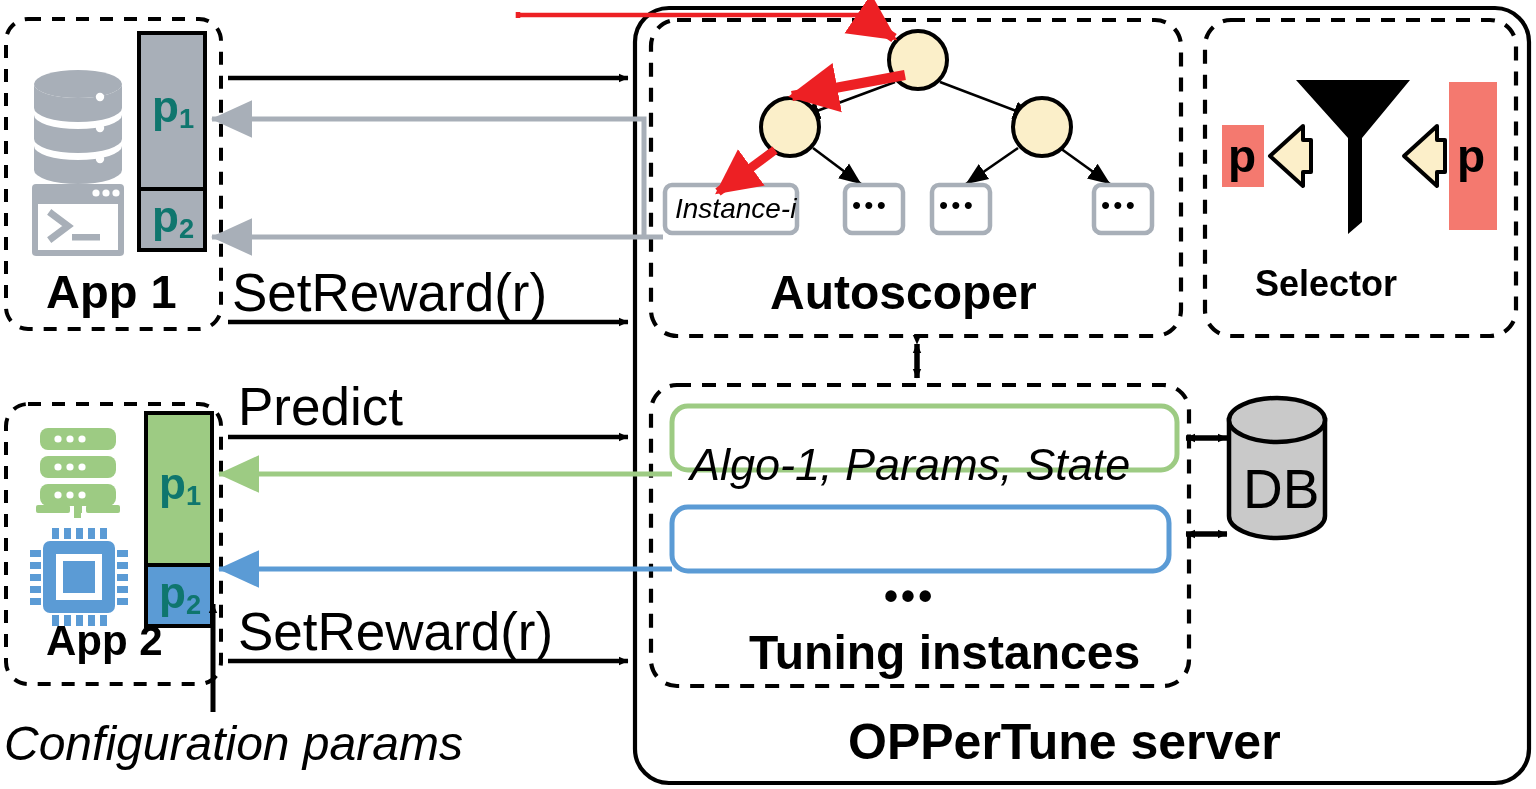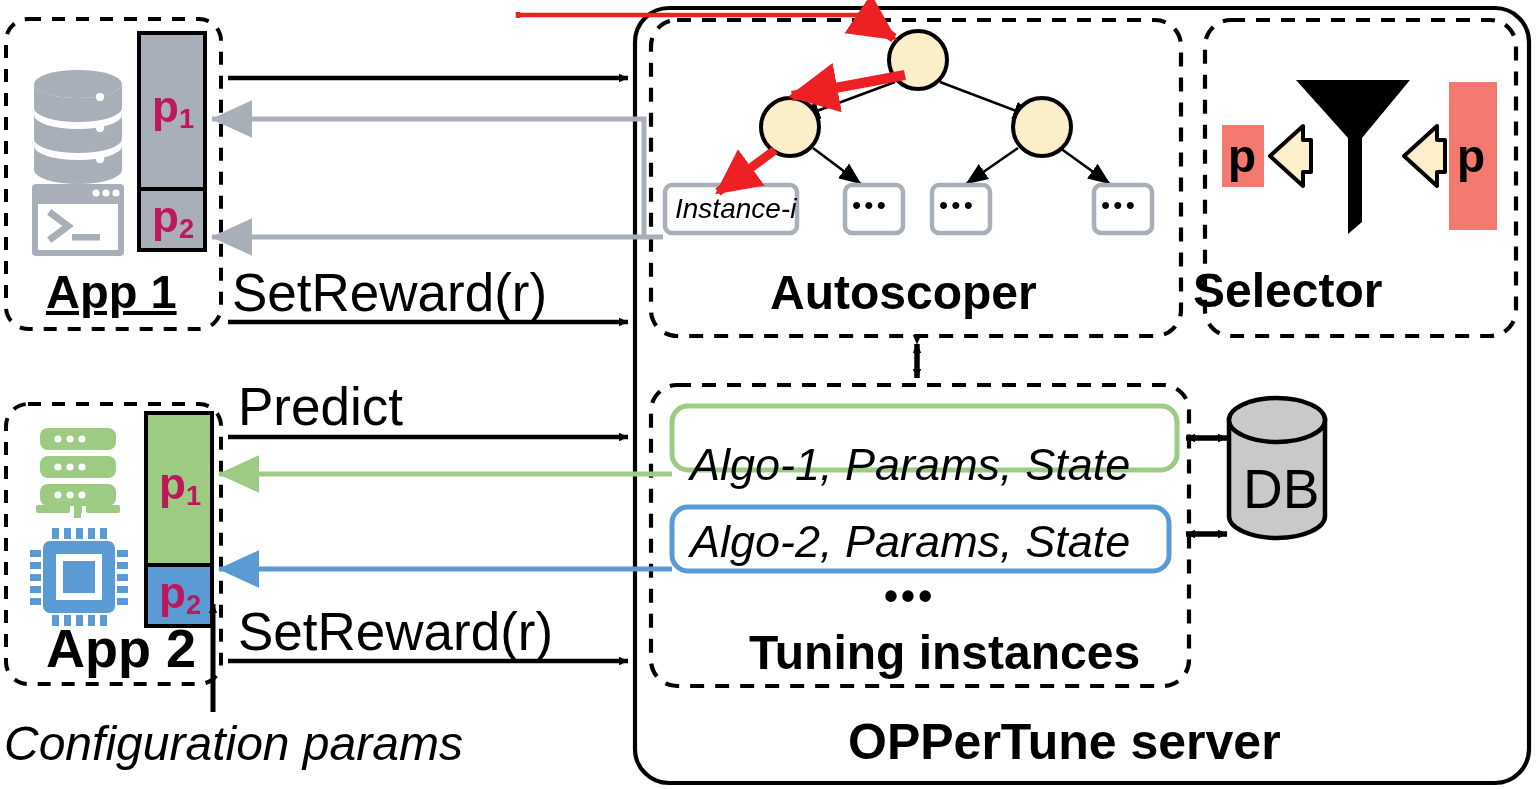--- a/index.html
+++ b/index.html
@@ -4,21 +4,21 @@
 <style>
   html,body{margin:0;padding:0;background:#ffffff;}
   body{font-family:"Liberation Sans", sans-serif;}
   #canvas{position:relative;width:1536px;height:789px;background:#fff;overflow:hidden;}
   svg.layer{position:absolute;left:0;top:0;width:1536px;height:789px;}
 
   .lbl{position:absolute;white-space:nowrap;color:#000;}
   .bold-title{font-weight:bold;}
   .ital{font-style:italic;text-align:center;}
 
-  .pbox-letter{position:absolute;white-space:nowrap;font-weight:bold;color:#be185d;}
+  .pbox-letter{position:absolute;white-space:nowrap;font-weight:bold;color:#0f766e;}
   .sub{font-size:.62em;vertical-align:baseline;position:relative;top:.22em;}
 </style>
 </head>
 <body>
 
 <div id="canvas">
 
   <svg class="layer" viewBox="0 0 1536 789">
     <defs>
       <marker id="ah-black" markerWidth="9" markerHeight="9" refX="8.4" refY="4.5" orient="auto" markerUnits="strokeWidth">
@@ -231,47 +231,46 @@
     <g>
       <path d="M1186,438 L1227,438" stroke="#000" stroke-width="5" fill="none" marker-end="url(#ah-thin)"></path>
       <path d="M1227,438 L1186,438" stroke="#000" stroke-width="5" fill="none" marker-end="url(#ah-thin)"></path>
     </g>
     <g>
       <path d="M1186,534 L1227,534" stroke="#000" stroke-width="5" fill="none" marker-end="url(#ah-thin)"></path>
       <path d="M1227,534 L1186,534" stroke="#000" stroke-width="5" fill="none" marker-end="url(#ah-thin)"></path>
     </g>
   </svg>
 
-  <div class="lbl bold-title" style="left:46px;top:264px;font-size:47px;text-decoration:underline;">App 1</div>
+  <div class="lbl bold-title" style="left:46px;top:264px;font-size:47px;">App 1</div>
   <div class="pbox-letter" style="left:152px;top:82px;font-size:44px;">p<span class="sub">1</span></div>
   <div class="pbox-letter" style="left:152px;top:192px;font-size:44px;">p<span class="sub">2</span></div>
 
   <div class="lbl" style="left:232px;top:262px;font-size:53px;">SetReward(r)</div>
 
-  <div class="lbl bold-title" style="left:46px;top:617px;font-size:54px;text-align:center;">App 2</div>
+  <div class="lbl bold-title" style="left:46px;top:617px;font-size:42px;text-align:center;">App 2</div>
   <div class="pbox-letter" style="left:159px;top:459px;font-size:44px;">p<span class="sub">1</span></div>
   <div class="pbox-letter" style="left:159px;top:568px;font-size:44px;">p<span class="sub">2</span></div>
 
   <div class="lbl" style="left:238px;top:376px;font-size:53px;text-align:center;">Predict</div>
   <div class="lbl" style="left:238px;top:601px;font-size:53px;">SetReward(r)</div>
 
   <div class="lbl bold-title" style="left:770px;top:265px;font-size:48px;">Autoscoper</div>
 
   <div class="lbl ital" style="left:4px;top:716px;font-size:48px;">Configuration params</div>
   <div class="lbl ital" style="left:675px;top:193px;font-size:28px;">Instance-i</div>
   <div class="lbl" style="left:852px;top:190px;font-size:26px;letter-spacing:-2px;">• • •</div>
   <div class="lbl" style="left:939px;top:190px;font-size:26px;letter-spacing:-2px;">• • •</div>
   <div class="lbl" style="left:1101px;top:190px;font-size:26px;letter-spacing:-2px;">• • •</div>
 
-  <div class="lbl bold-title" style="left:1193px;top:263px;font-size:48px;">Selector</div>
+  <div class="lbl bold-title" style="left:1255px;top:263px;font-size:36px;">Selector</div>
   <div class="lbl bold-title" style="left:1228px;top:129px;font-size:46px;">p</div>
   <div class="lbl bold-title" style="left:1457px;top:129px;font-size:46px;">p</div>
 
   <div class="lbl ital" style="left:690px;top:415px;font-size:45px;margin-top:24px;">Algo-1, Params, State</div>
-  <div class="lbl ital" style="left:690px;top:516px;font-size:45px;">Algo-2, Params, State</div>
   <div class="lbl" style="left:884px;top:574px;font-size:40px;font-weight:bold;letter-spacing:-4px;">• • •</div>
   <div class="lbl bold-title" style="left:749px;top:625px;font-size:48px;">Tuning instances</div>
 
   <div class="lbl" style="left:1243px;top:457px;font-size:55px;">DB</div>
 
   <div class="lbl bold-title" style="left:848px;top:713px;font-size:50px;">OPPerTune server</div>
 
 </div>
 
 </body></html>

